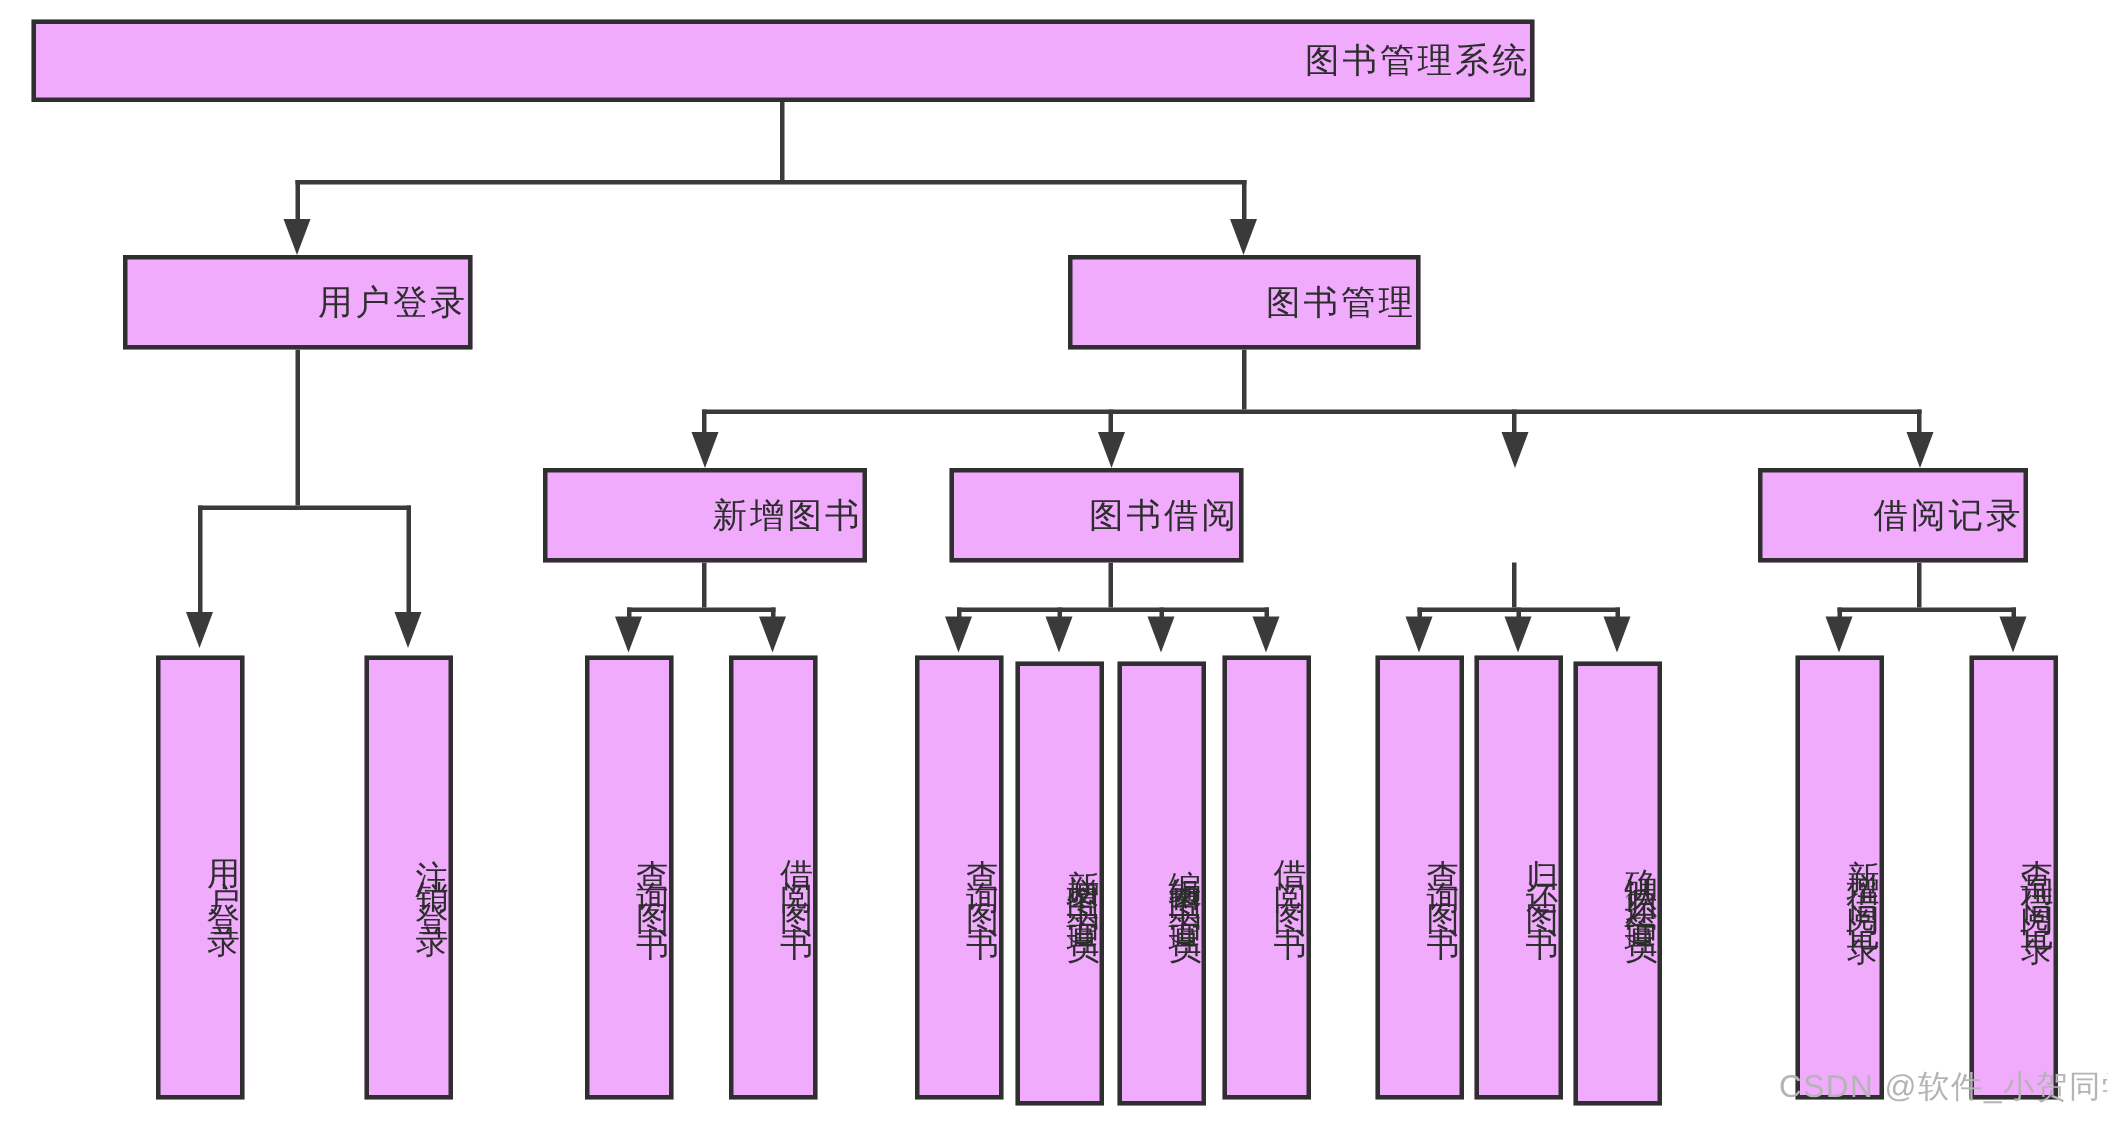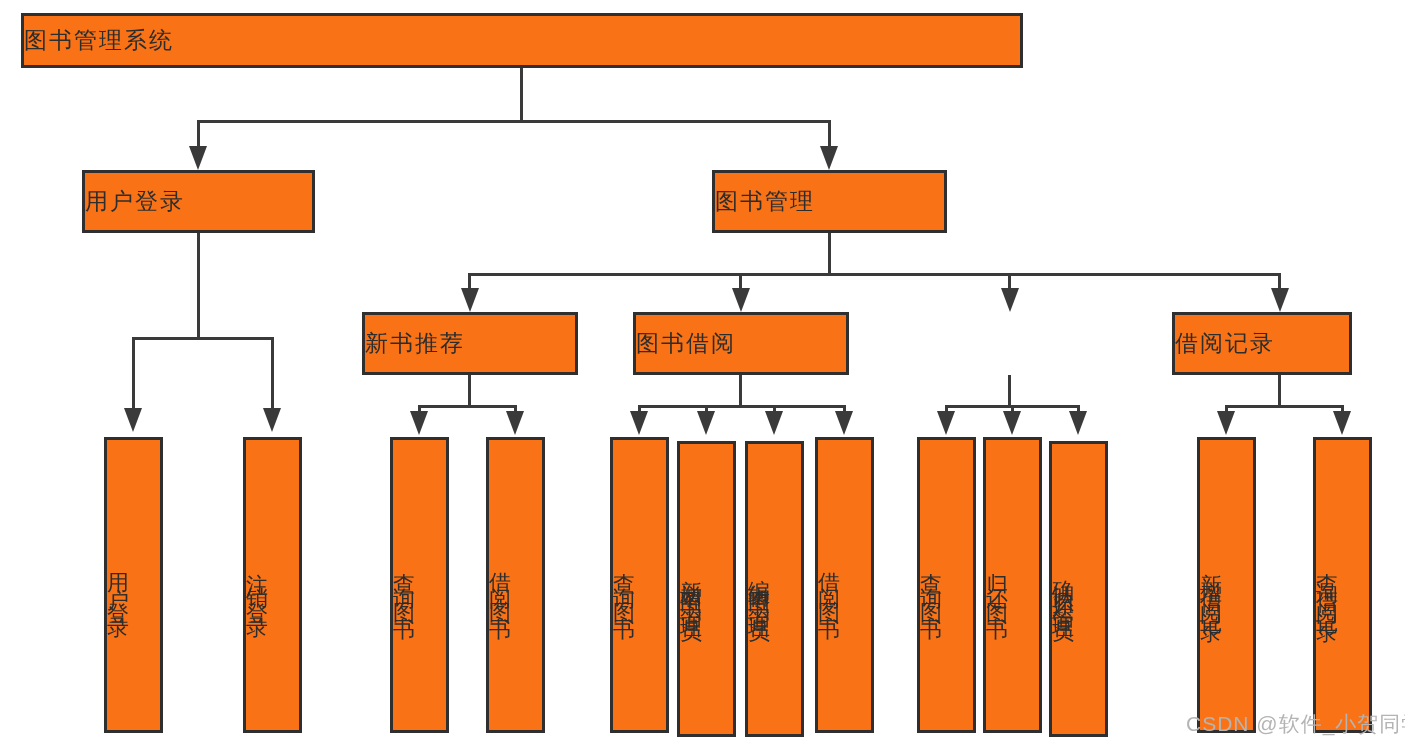--- a/index.html
+++ b/index.html
@@ -1,22 +1,22 @@
 <!DOCTYPE html>
 <html><head>
 <meta charset="utf-8">
 <style>
   html,body{margin:0;padding:0;background:#ffffff;}
   .canvas{
     position:relative;width:1405px;height:747px;background:#ffffff;overflow:hidden;
     font-family:"Liberation Sans","DejaVu Sans",sans-serif;
   }
   .box{
-    position:absolute;box-sizing:border-box;background:#f97316;
-    border:3px solid #2f2f2f;display:flex;align-items:center;justify-content:flex-start;
+    position:absolute;box-sizing:border-box;background:#f0abfc;
+    border:3px solid #2f2f2f;display:flex;align-items:center;justify-content:flex-end;
     z-index:2;
   }
   .hl{font-size:23px;letter-spacing:2px;color:#2d2d2d;white-space:nowrap;}
   .leaf{width:59px;height:296px;}
   .vt{
     writing-mode:vertical-lr;text-orientation:mixed;
     font-size:22px;color:#2d2d2d;line-height:1;
   }
   .v4{letter-spacing:15px;}
   .v6{letter-spacing:10px;}
@@ -43,23 +43,23 @@
   </div>
 
   <div class="box" style="left:82px;top:170px;width:233px;height:63px">
     <span class="hl">用户登录</span>
   </div>
   <div class="box" style="left:712px;top:170px;width:235px;height:63px">
     <span class="hl">图书管理</span>
   </div>
 
   <div class="box" style="left:362px;top:312px;width:216px;height:63px">
-    <span class="hl">新书推荐</span>
+    <span class="hl">新增图书</span>
   </div>
-  <div class="box" style="left:633px;top:312px;width:216px;height:63px">
+  <div class="box" style="left:633px;top:312px;width:196px;height:63px">
     <span class="hl">图书借阅</span>
   </div>
   <div class="box" style="left:1172px;top:312px;width:180px;height:63px">
     <span class="hl">借阅记录</span>
   </div>
 
   <div class="box leaf" style="left:104px;top:437px">
     <span class="vt v4">用户登录</span>
   </div>
   <div class="box leaf" style="left:243px;top:437px">

